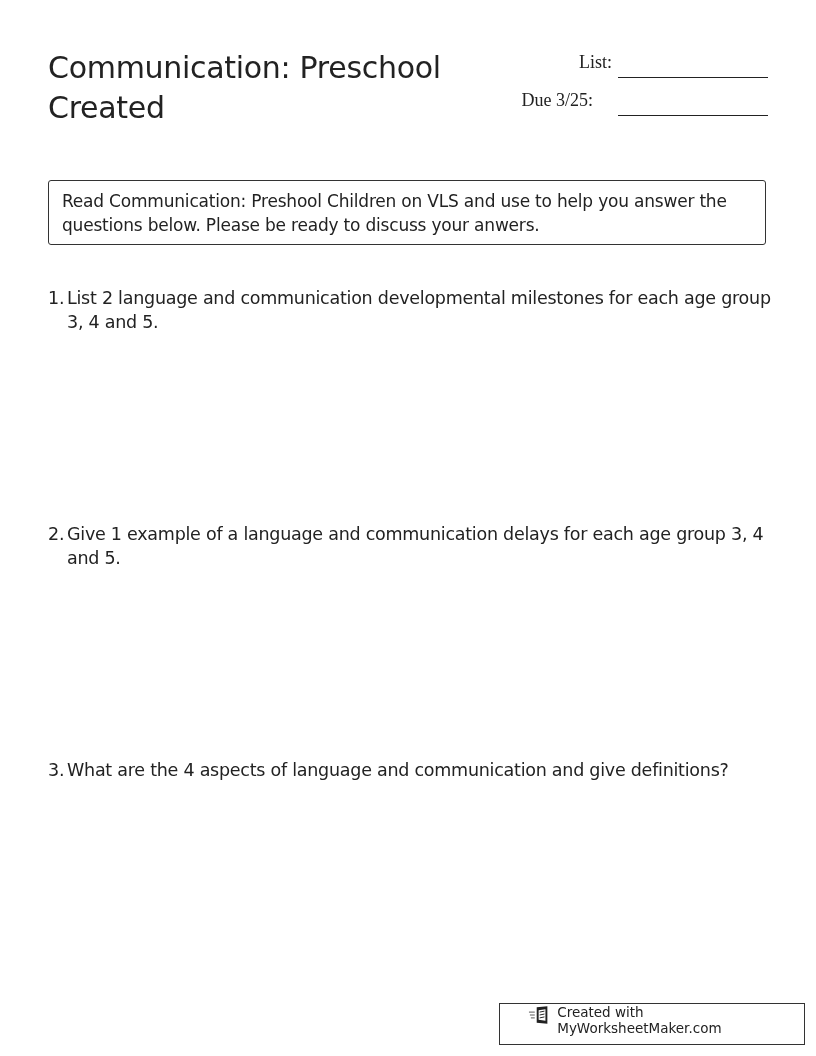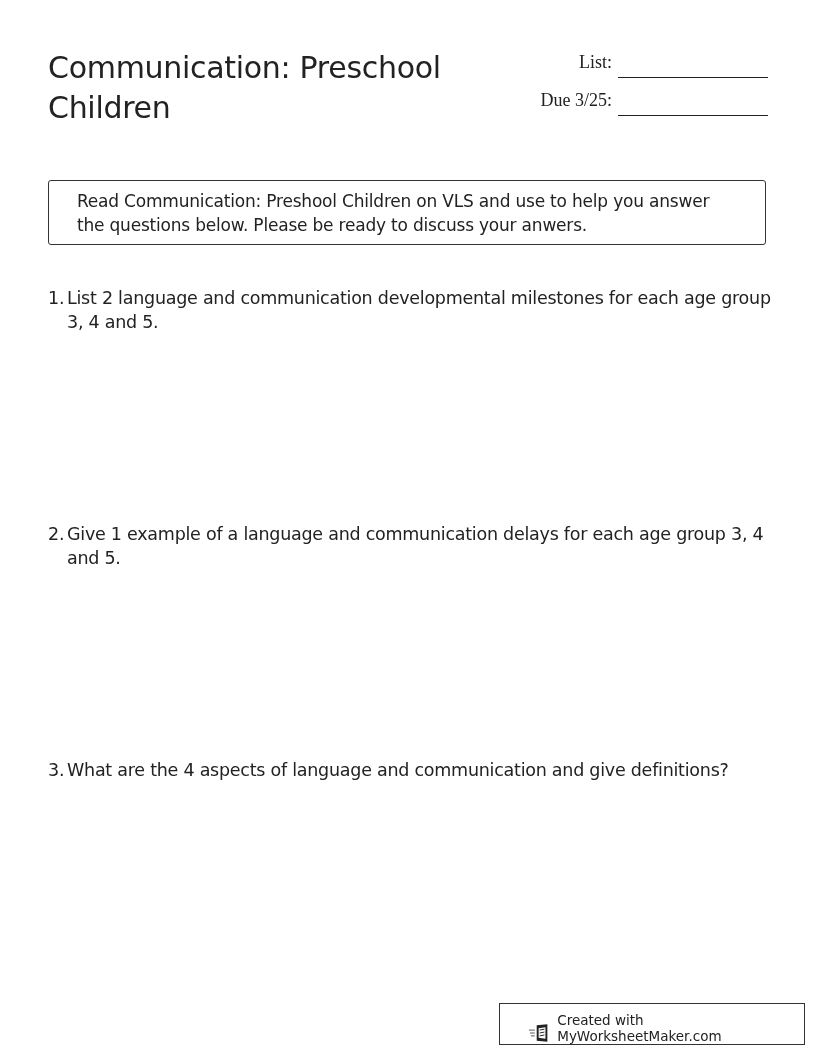--- a/index.html
+++ b/index.html
@@ -1,38 +1,38 @@
 <!DOCTYPE html>
 <html><head>
   <meta charset="utf-8">
   <style>
     html, body { margin: 0; padding: 0; background: #ffffff; }
     body { width: 816px; height: 1056px; position: relative; overflow: hidden; color: #222222; font-family: "DejaVu Sans", sans-serif; }
     .title { position: absolute; left: 48px; top: 48px; width: 470px; font-family: "DejaVu Sans", sans-serif; font-size: 30px; line-height: 40px; color: #222; margin: 0; font-weight: normal; letter-spacing: -0.3px; }
     .field { position: absolute; font-family: "Liberation Serif", serif; font-size: 18px; color: #222; }
     .field-label { position: absolute; right: 0; top: 0; white-space: nowrap; }
     .field-line { position: absolute; border-bottom: 1px solid #222; width: 150px; height: 1px; }
-    .instructions { position: absolute; left: 48px; top: 180px; width: 718px; height: 65px; border: 1px solid #333; border-radius: 3px; box-sizing: border-box; padding: 8px 28px; font-size: 17px; line-height: 24px; color: #222; letter-spacing: -0.2px; }
+    .instructions { position: absolute; left: 48px; top: 180px; width: 718px; height: 65px; border: 1px solid #333; border-radius: 3px; box-sizing: border-box; padding: 8px 13px; font-size: 17px; line-height: 24px; color: #222; letter-spacing: -0.2px; }
     .question { position: absolute; left: 48px; width: 730px; font-size: 17.5px; line-height: 24px; color: #222; letter-spacing: -0.25px; }
     .q-num { position: absolute; left: 0; top: 0; }
     .q-text { margin-left: 19px; display: block; }
-    .footer { position: absolute; left: 499px; top: 1003px; width: 306px; height: 42px; border: 1px solid #333; box-sizing: border-box; display: flex; align-items: flex-end; padding-left: 28px; font-size: 13.5px; color: #222; }
+    .footer { position: absolute; left: 499px; top: 1003px; width: 306px; height: 42px; border: 1px solid #333; box-sizing: border-box; display: flex; align-items: flex-start; padding-left: 28px; font-size: 13.5px; color: #222; }
     .footer svg { margin-right: 6px; }
   </style>
 </head>
 <body>
 
-<h1 class="title">Communication: Preschool Children</h1>
+<h1 class="title">Communication: Preschool Created</h1>
 
 <div class="field" style="left:520px; top:52px; width:92px; height:24px;">
   <span class="field-label">List:</span>
 </div>
 <div class="field-line" style="left:618px; top:76px;"></div>
 
-<div class="field" style="left:500px; top:90px; width:112px; height:24px;">
+<div class="field" style="left:481px; top:90px; width:112px; height:24px;">
   <span class="field-label">Due 3/25:</span>
 </div>
 <div class="field-line" style="left:618px; top:114px;"></div>
 
 <div class="instructions">Read Communication: Preshool Children on VLS and use to help you answer the questions below. Please be ready to discuss your anwers.</div>
 
 <div class="question" style="top:286px;">
   <span class="q-num">1.</span>
   <span class="q-text">List 2 language and communication developmental milestones for each age group 3, 4 and 5.</span>
 </div>

